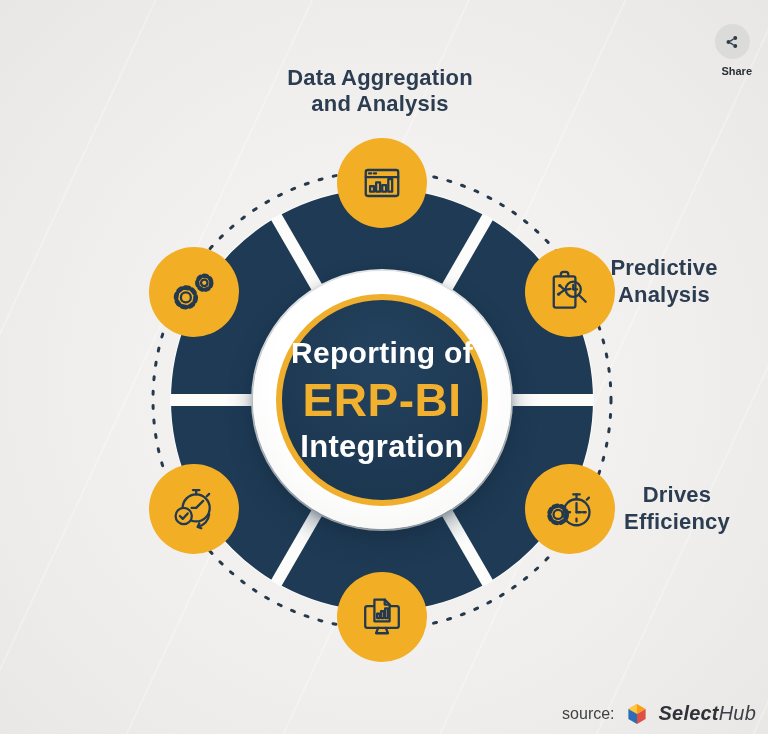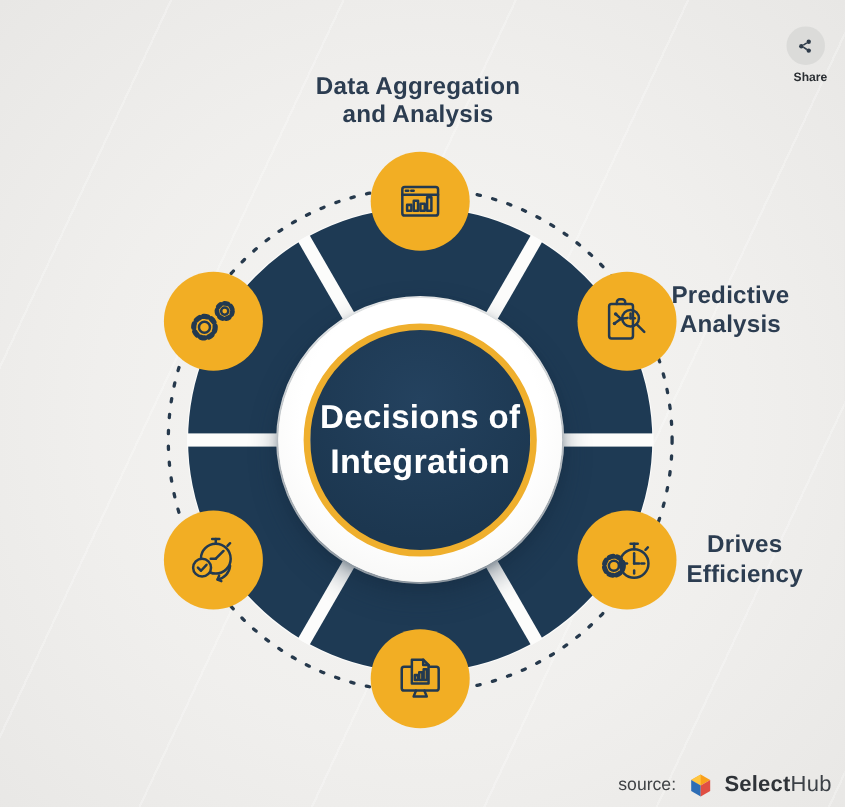--- a/index.html
+++ b/index.html
@@ -70,21 +70,21 @@
   .share-circle{
     width:35px;height:35px;border-radius:50%;background:#dbdbd9;margin:0 auto;
     display:flex;align-items:center;justify-content:center;
   }
   .share-label{font-size:11px;font-weight:700;color:#2b2f33;margin-top:6px;}
 
   .source{
     position:absolute;z-index:6;right:12px;bottom:9px;display:flex;align-items:center;gap:12px;
   }
   .source-prefix{font-size:16px;color:#3f4245;}
-  .brand{font-size:20px;color:#2f3338;letter-spacing:.2px;}
+  .brand{font-size:20px;color:#2f3338;letter-spacing:.2px;font-style:italic;}
   .brand b{font-weight:700;}
   .brand span{font-weight:400;color:#3c4147;}
 </style>
 </head>
 <body>
 
 <div id="app">
 
   <svg class="layer" width="768" height="734" viewBox="0 0 768 734">
     <circle class="dotted" cx="382" cy="400" r="229"></circle>
@@ -104,21 +104,22 @@
 
   <div class="node-label lbl-top">Data Aggregation
 and Analysis</div>
   <div class="node-label lbl-tr">Predictive
 Analysis</div>
   <div class="node-label lbl-br">Drives
 Efficiency</div>
 
   <div class="center-white"></div>
   <div class="center-navy">
-    <div class="ct-line1">Decisions of</div>
+    <div class="ct-line1">Reporting of</div>
+    <div class="ct-line2">ERP-BI</div>
     <div class="ct-line3">Integration</div>
   </div>
 
   <div class="badge b-top">
     <svg class="ic" width="52" height="52" viewBox="0 0 48 48">
       <rect x="9" y="12" width="30" height="24" rx="2"></rect>
       <line x1="9" y1="18.5" x2="39" y2="18.5"></line>
       <line x1="12" y1="15.2" x2="14" y2="15.2"></line>
       <line x1="16.5" y1="15.2" x2="18.5" y2="15.2"></line>
       <rect x="13" y="27" width="3.6" height="5"></rect>

